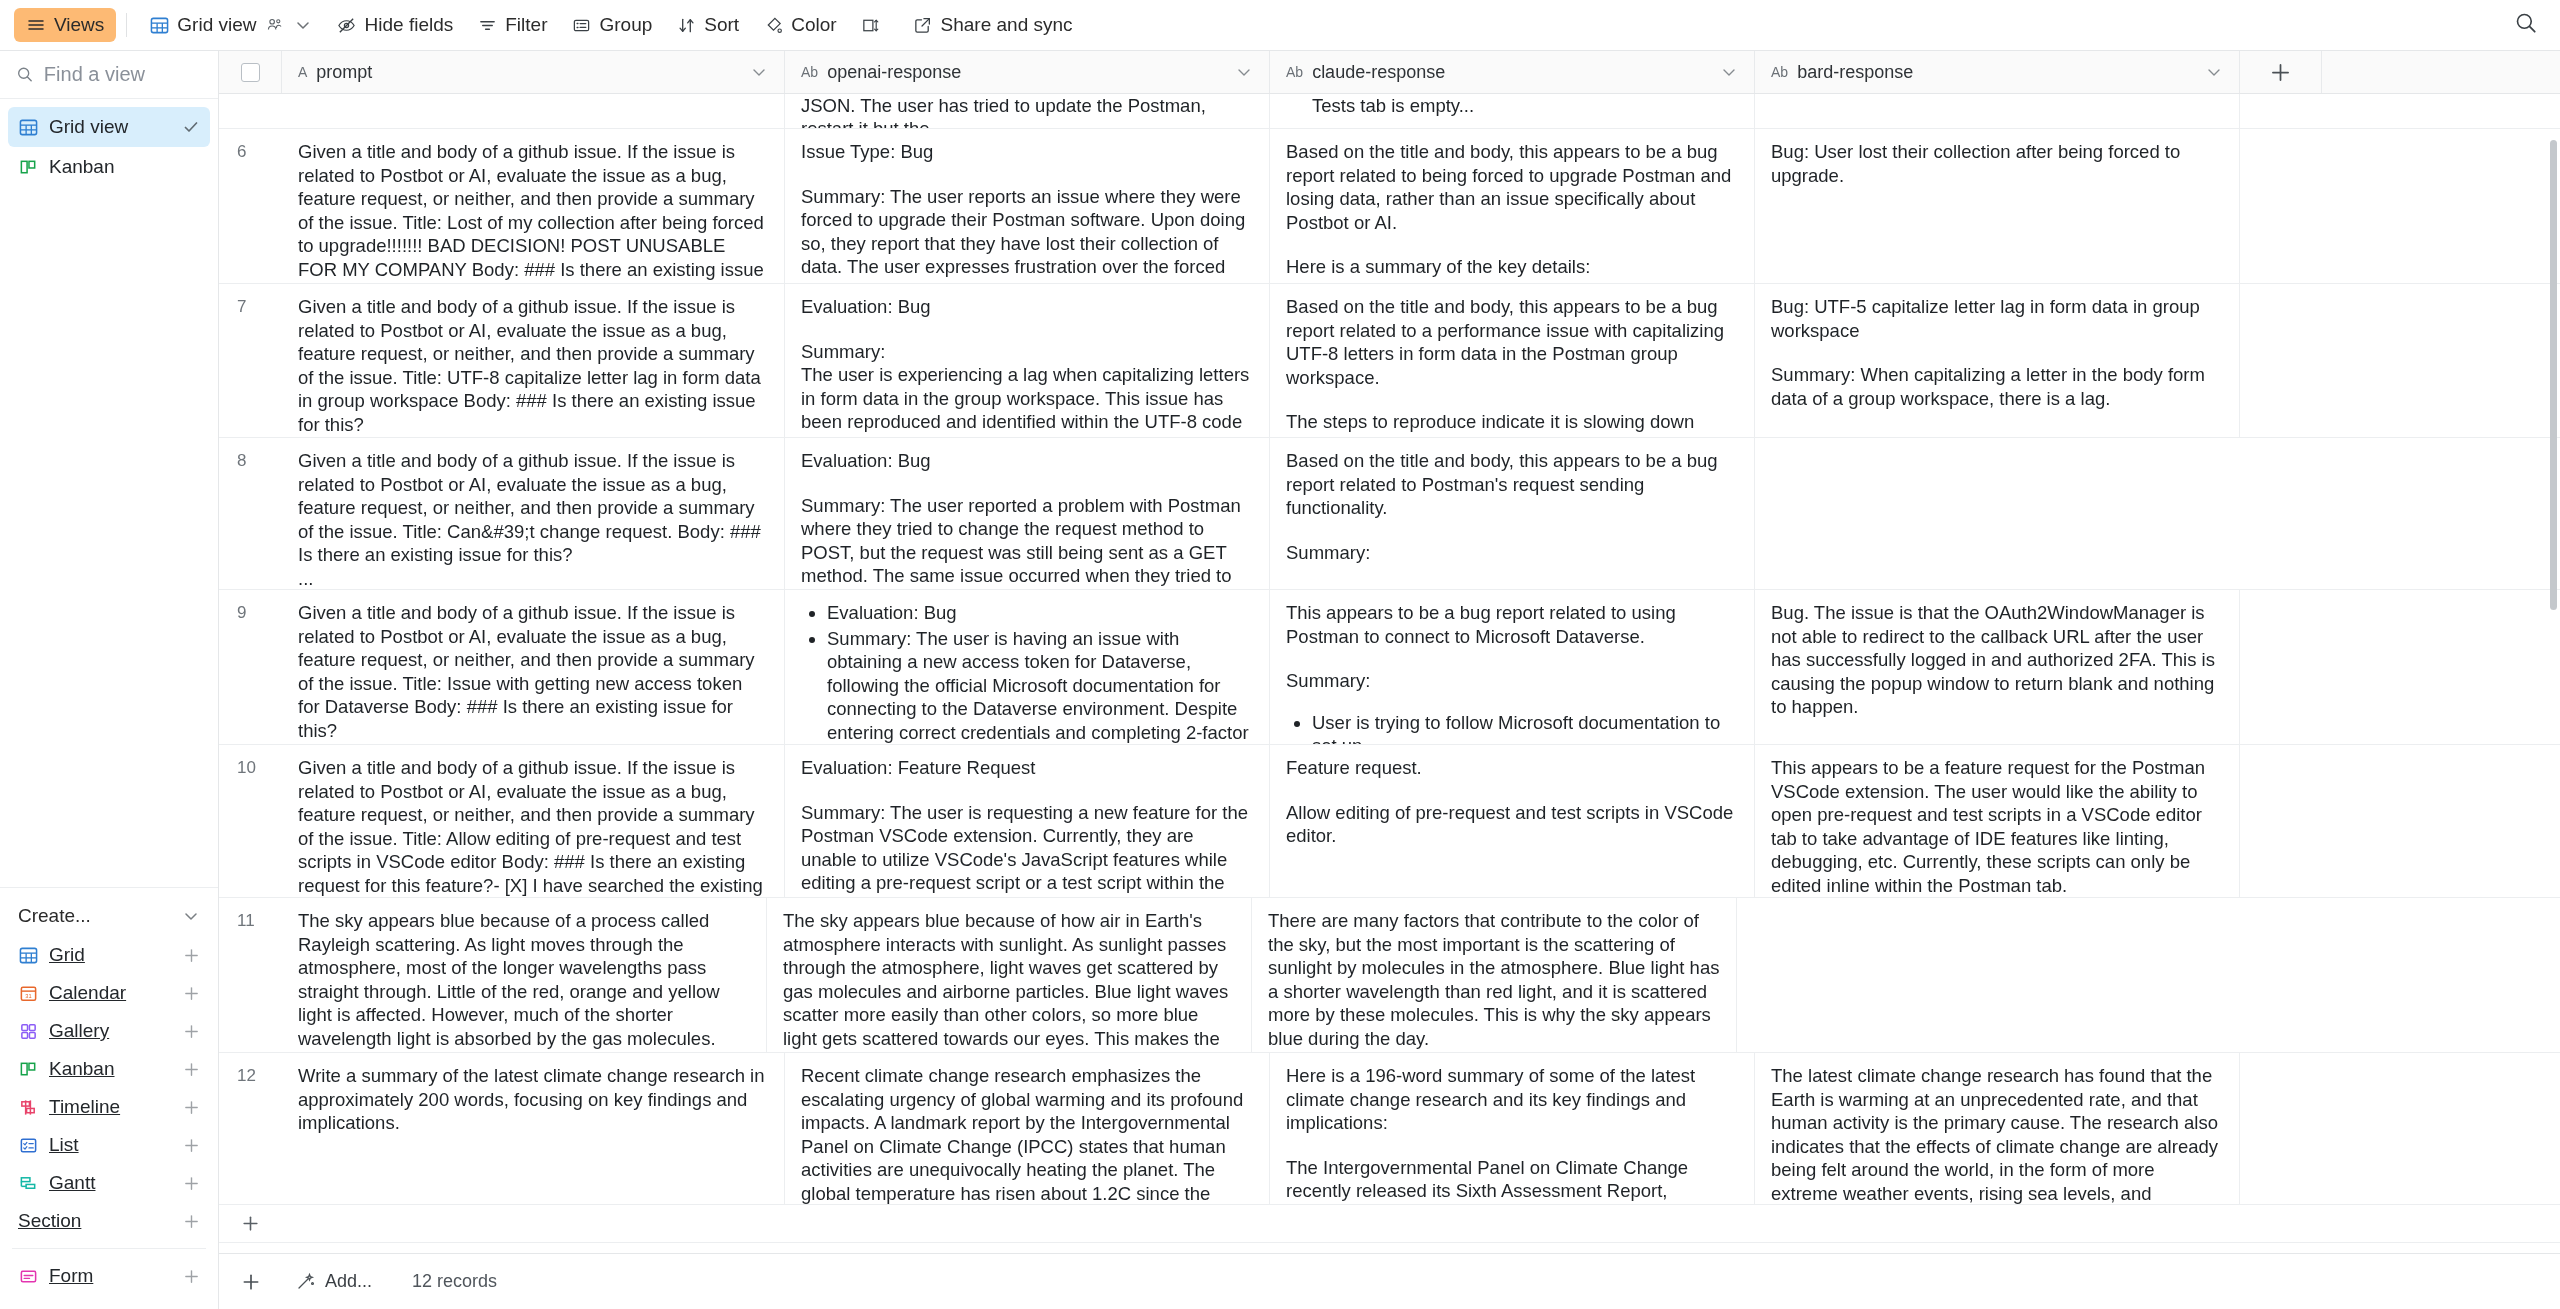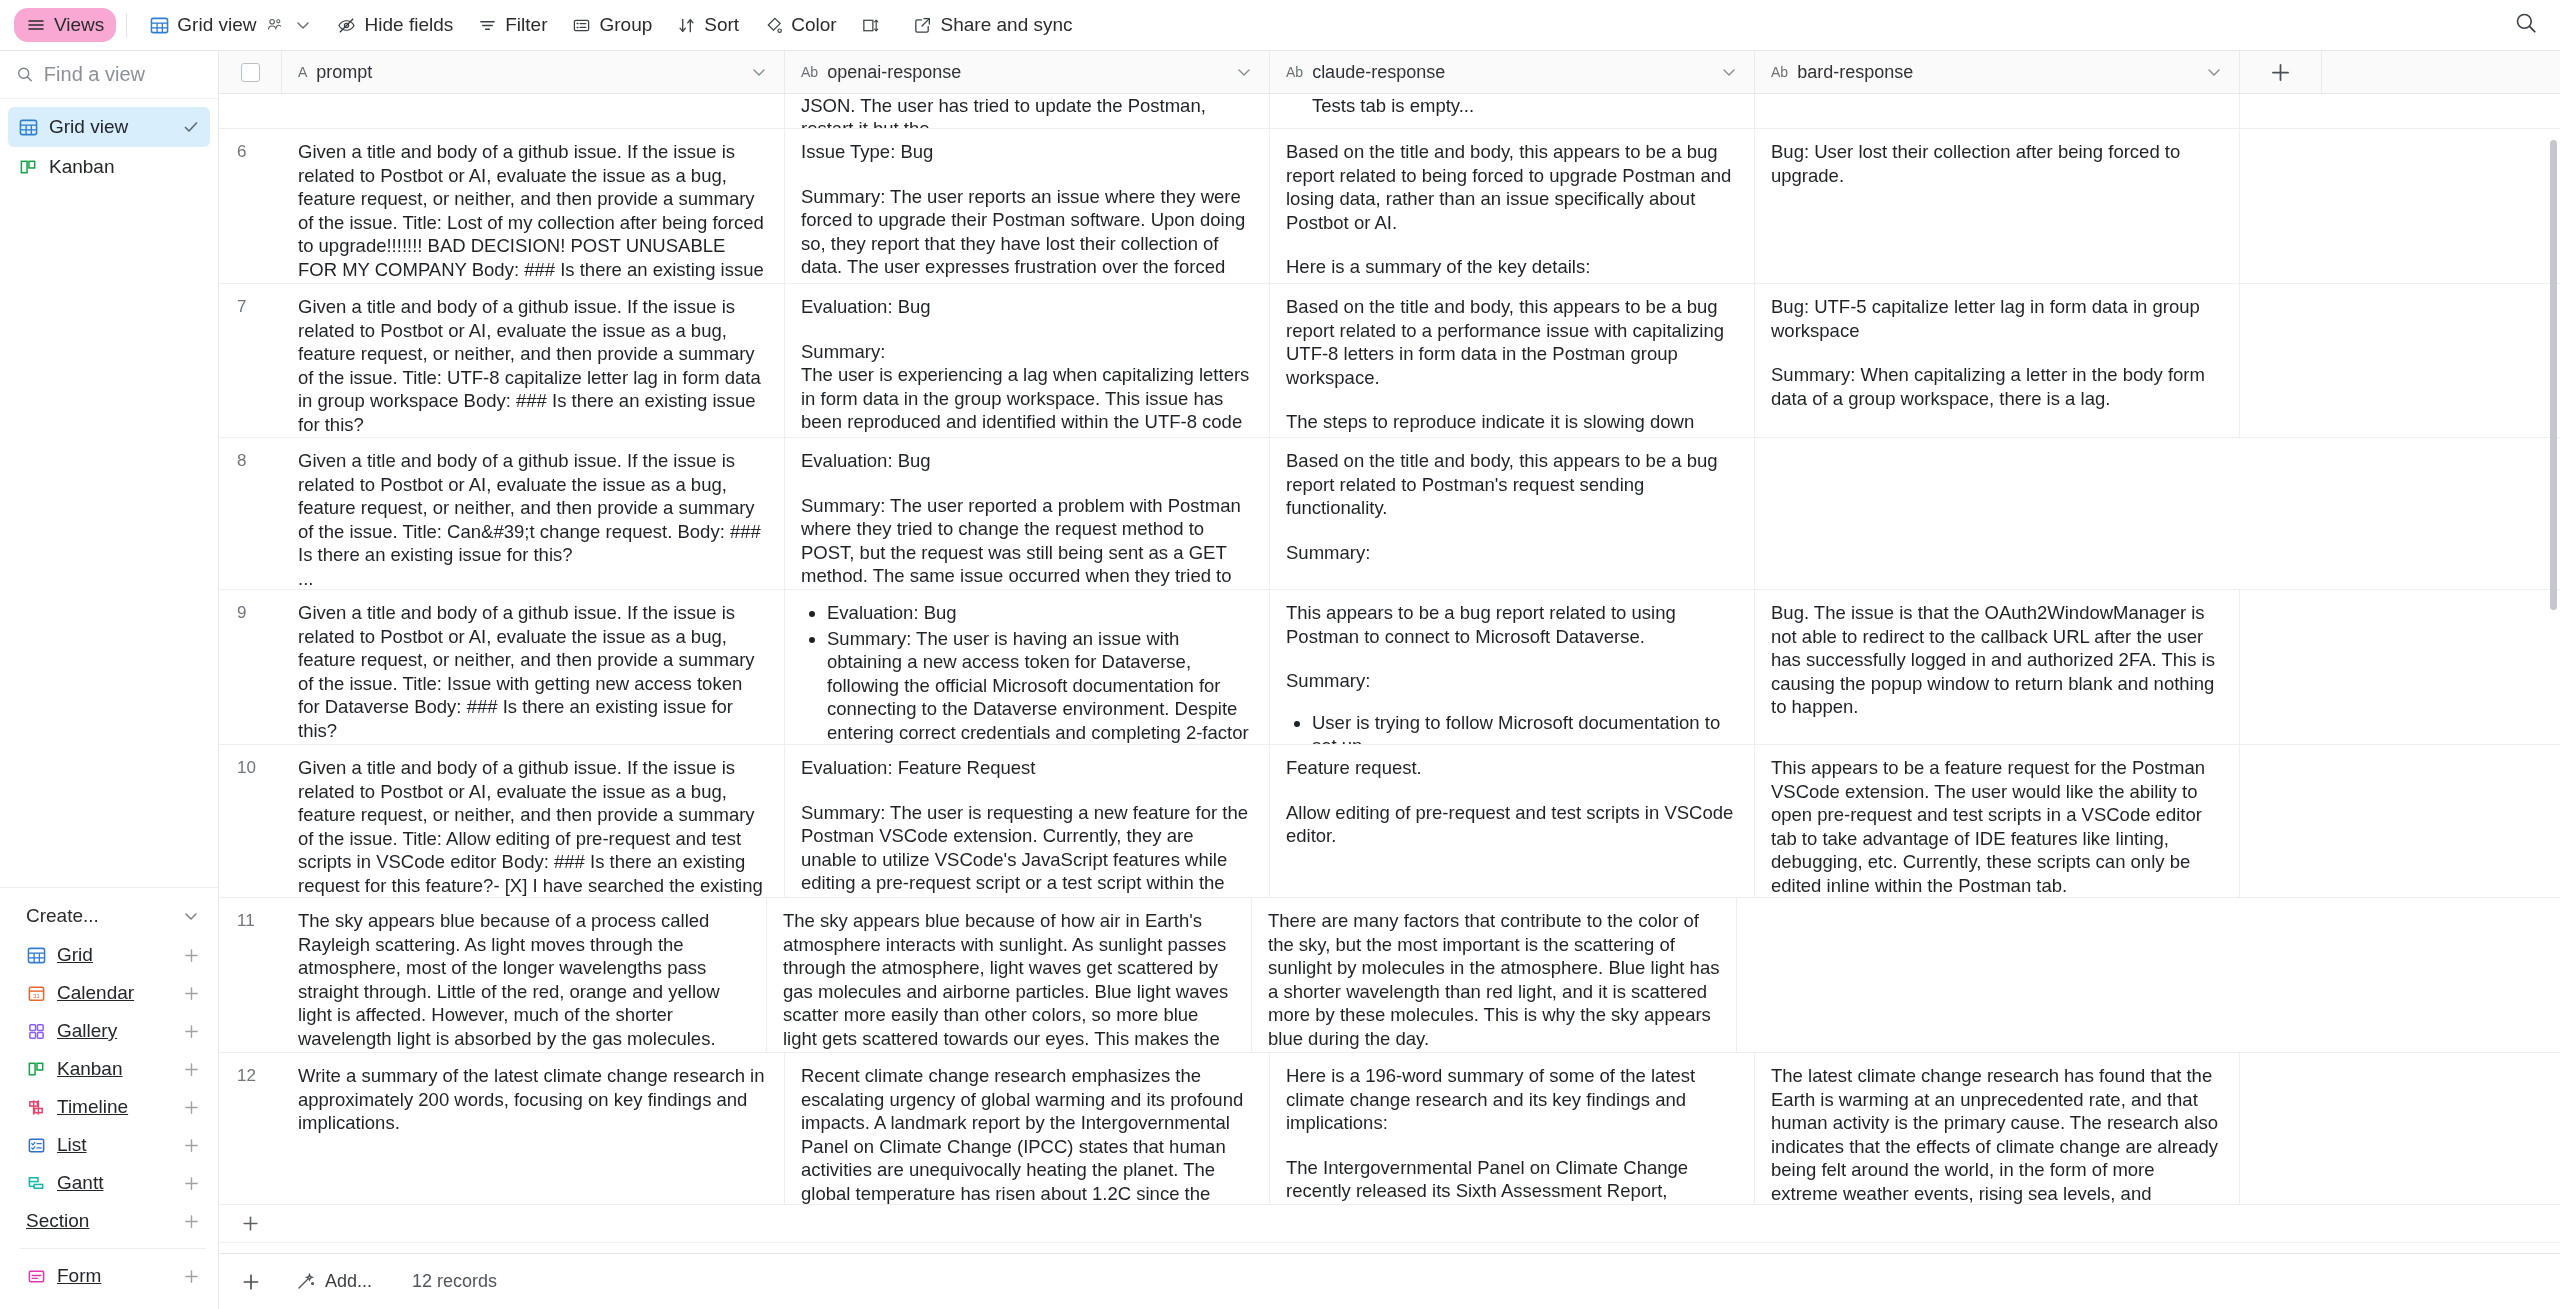--- a/index.html
+++ b/index.html
@@ -20,21 +20,21 @@
     background: #fff;
     padding-left: 14px;
     position: relative;
   }
   .tb-btn {
     display: flex; align-items: center; gap: 8px;
     height: 34px; padding: 0 12px; border-radius: 6px;
     font-size: 19px; color: #2b2b2b; white-space: nowrap;
     cursor: pointer;
   }
-  .tb-btn.active { background: #f9a8d4; border-radius: 14px; }
+  .tb-btn.active { background: #fdba74; }
   .tb-sep { width: 1px; height: 24px; background: #e0e2e4; margin: 0 10px; }
   .tb-ico { display: inline-flex; align-items: center; justify-content: center; width: 20px; height: 20px; }
   .tb-ico svg { display: block; }
   .chev { width: 18px; height: 18px; opacity: .8; }
   .search-right { position: absolute; right: 22px; top: 50%; transform: translateY(-50%); cursor: pointer; }
 
   
   .body { display: flex; flex: 1 1 auto; min-height: 0; }
 
   
@@ -60,21 +60,21 @@
     display: flex; align-items: center; gap: 11px;
     height: 40px; padding: 0 10px; border-radius: 6px;
     font-size: 19px; color: #23272b; cursor: pointer;
   }
   .view-item .lbl { flex: 1 1 auto; }
   .view-item.selected { background: #d8eefc; }
   .check { width: 18px; height: 18px; opacity: .75; }
 
   .sidebar-spacer { flex: 1 1 auto; }
 
-  .create-sec { border-top: 1px solid #eceef0; padding: 8px 8px 14px 16px; }
+  .create-sec { border-top: 1px solid #eceef0; padding: 8px 8px 14px 8px; }
   .create-head {
     display: flex; align-items: center; justify-content: space-between;
     height: 40px; padding: 0 10px;
     font-size: 19px; color: #2b2b2b; cursor: pointer;
   }
   .create-row {
     display: flex; align-items: center; gap: 11px;
     height: 38px; padding: 0 10px; border-radius: 6px;
     font-size: 19px; color: #23272b; cursor: pointer; text-decoration: underline;
   }

